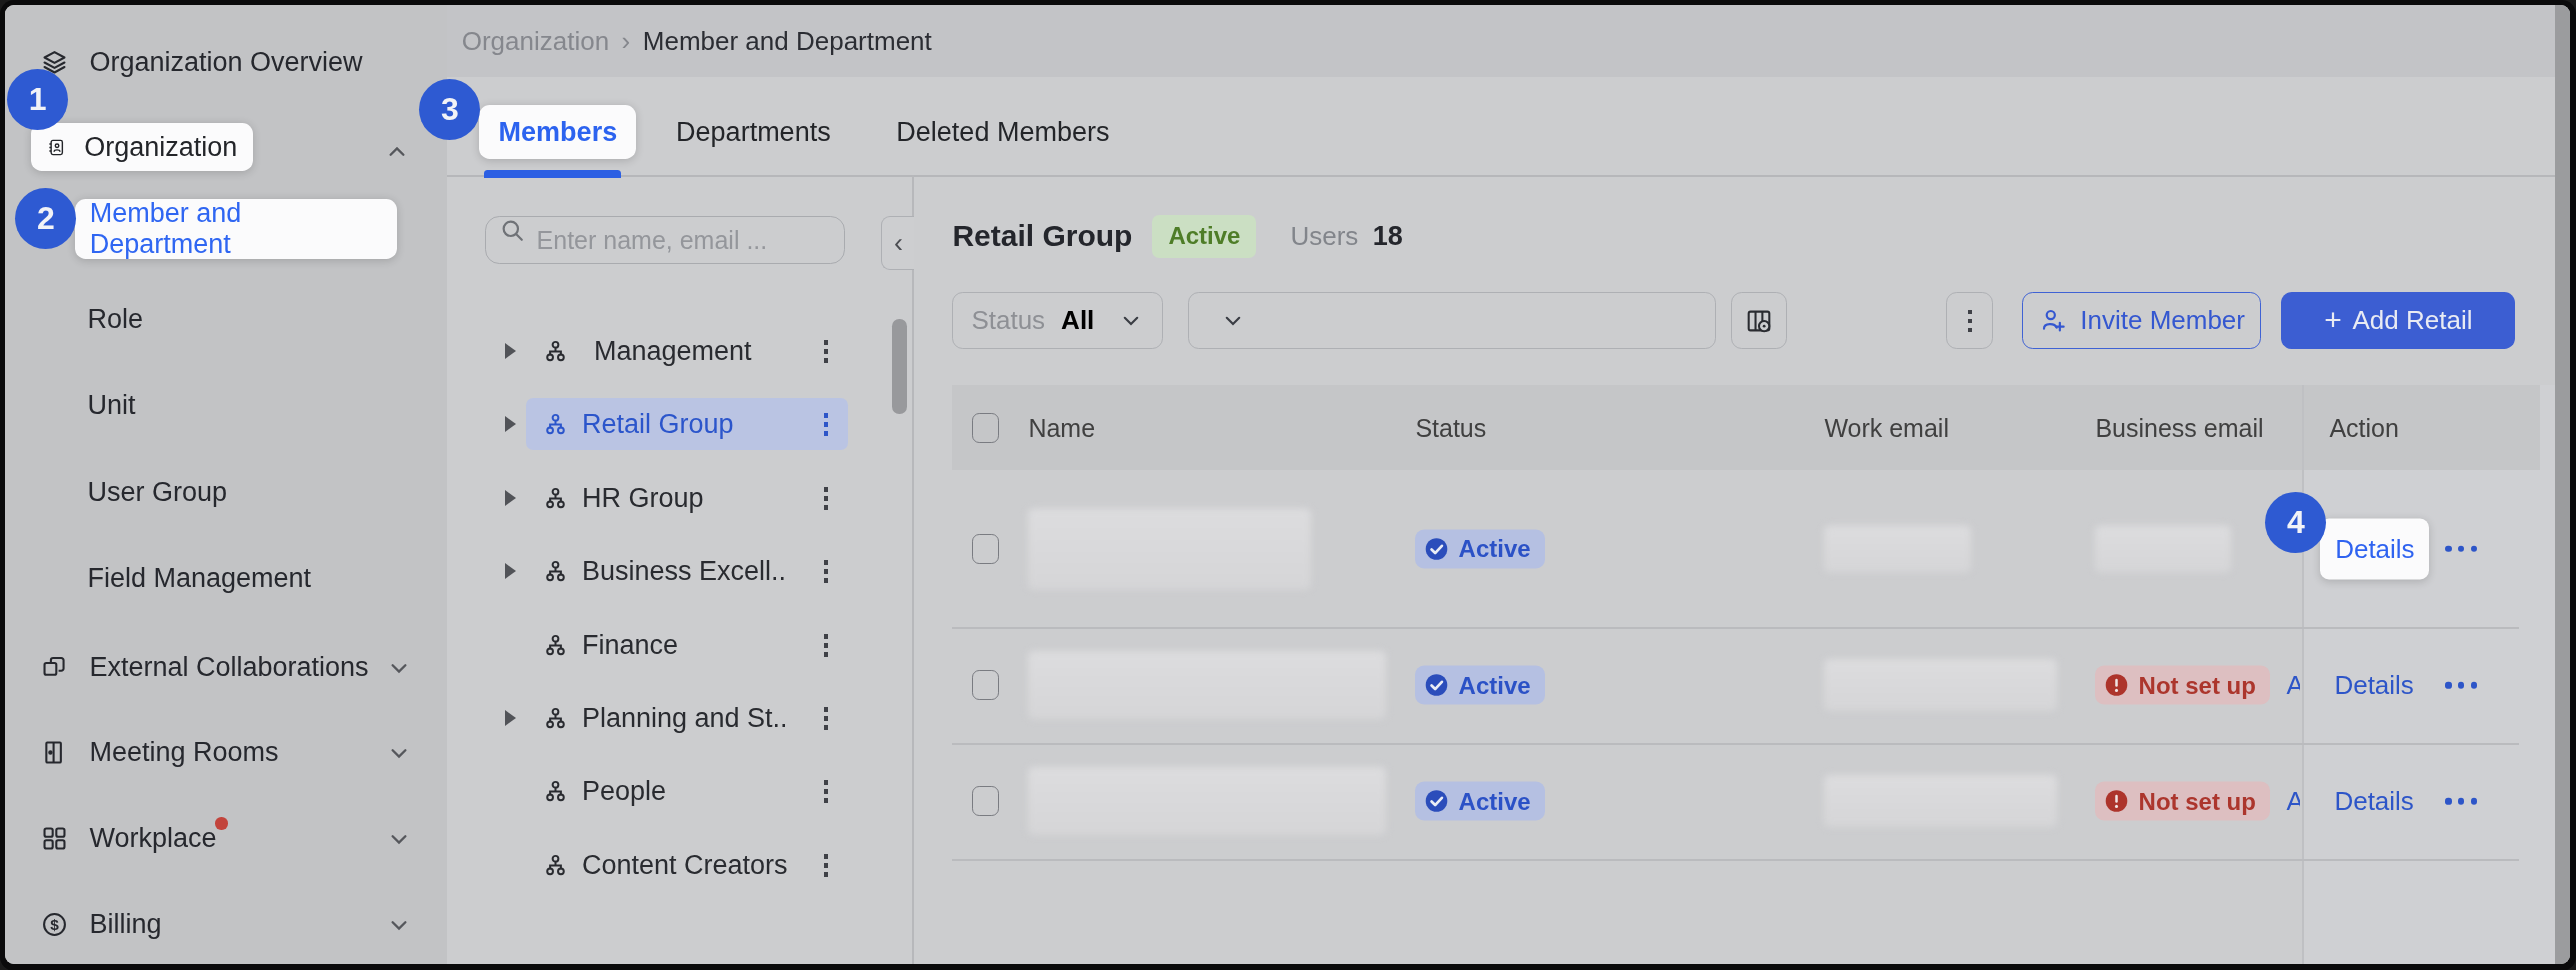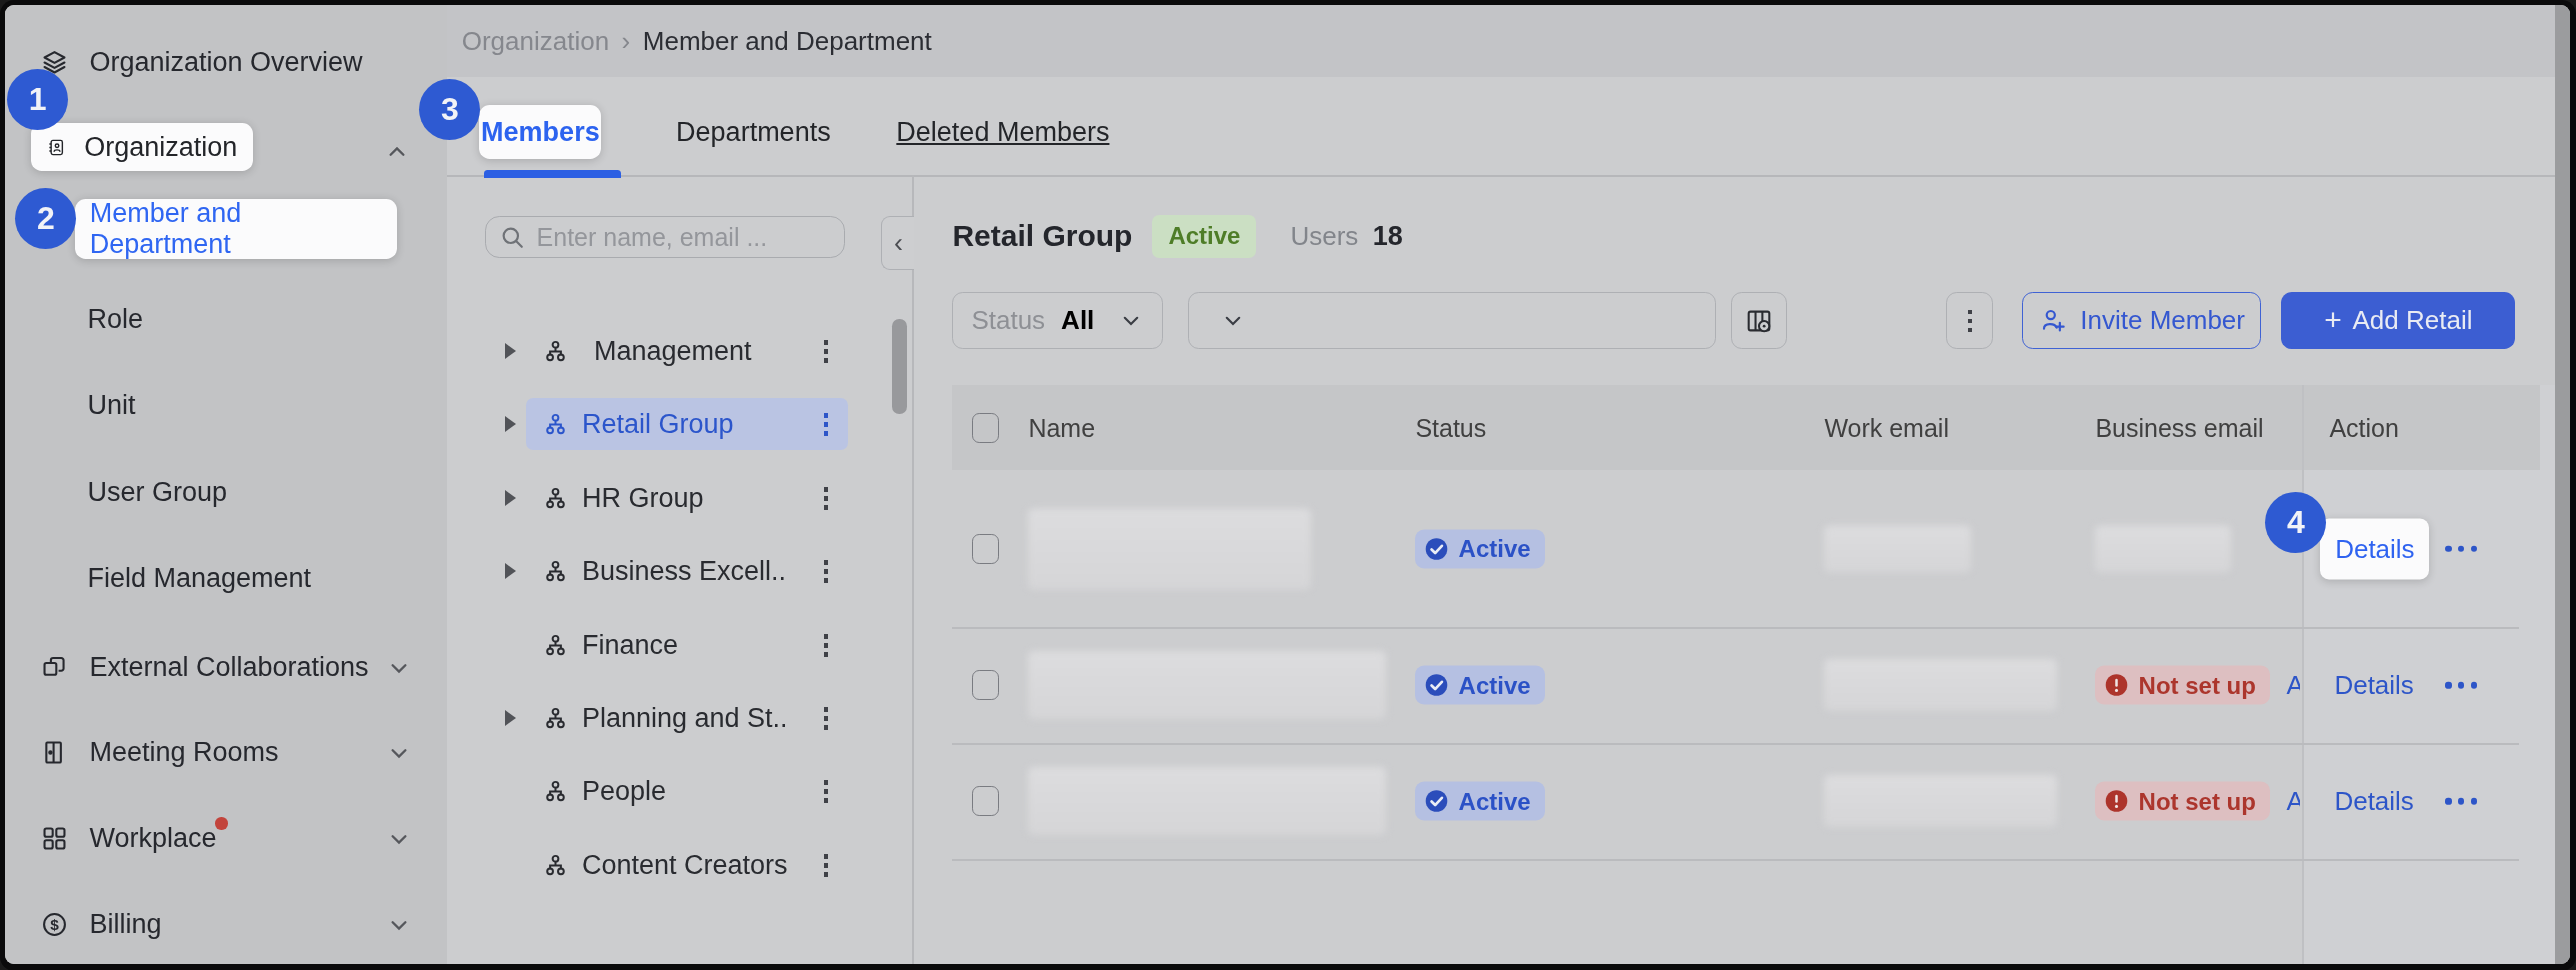--- a/index.html
+++ b/index.html
@@ -36,22 +36,22 @@
   .tab-border { position:absolute; left:442px; top:170px; width:2108px; height:1.8px; background:#b6b7ba; }
   .tab { position:absolute; top:100px; height:54px; display:flex; align-items:center;
          justify-content:center; font-size:27px; color:#232529; cursor:pointer; }
   .tab.active-chip { background:#fbfbfc; border-radius:10.7px; color:#2c63ef; font-weight:700;
                      box-shadow:0 1.8px 9px rgba(0,0,0,.16); z-index:5; }
   .tab-underline { position:absolute; left:479px; top:165px; width:137px; height:7.2px;
                    background:#2c5fe3; border-radius:3.6px 3.6px 0 0; z-index:6; }
 
   
   .tree-divider { position:absolute; left:907px; top:170px; width:1.8px; height:789px; background:#b7b8bb; }
-  .search-box { position:absolute; left:480px; top:211px; width:360px; height:42px;
-                border:1.8px solid #a9abaf; border-radius:14.3px; display:flex; align-items:center;
+  .search-box { position:absolute; left:480px; top:211px; width:360px; height:48px;
+                border:1.8px solid #a9abaf; border-radius:14.3px; display:flex; 
                 padding:0 12.5px; gap:10.7px; background:transparent; }
   .search-box input { border:none; outline:none; background:transparent; font-size:25px;
                       color:#3a3d44; width:269px; font-family:"Liberation Sans", sans-serif; }
   .search-box input::placeholder { color:#94969b; }
   .collapse-btn { position:absolute; left:876px; top:211px; width:33px; height:54px;
                   border:1.8px solid #aeb0b4; border-right:none; border-radius:9px 0 0 9px;
                   background:#cdced0; display:flex; align-items:center; justify-content:center;
                   font-size:27px; color:#4b4d52; cursor:pointer; }
   .v-scroll { position:absolute; left:887px; top:314px; width:14.3px; height:95px;
               border-radius:7.2px; background:#98999c; }
@@ -235,28 +235,28 @@
 
   <div class="crumb-band">
     <div class="crumb">
       <span class="dim">Organization</span>
       <span class="dim">›</span>
       <span class="cur">Member and Department</span>
     </div>
   </div>
 
   <div class="tab-border"></div>
-  <div class="tab active-chip" style="left:474px; width:122px;align-items:center;">
+  <div class="tab active-chip" style="left:474px; width:157px;align-items:center;">
     <span>Members</span>
       </div>
   <div class="tab-underline"></div>
   <div class="tab" style="left:662px; width:172px;">
     <span>Departments</span>
       </div>
-  <div class="tab" style="left:881px; width:233px;text-decoration:underline;">
+  <div class="tab" style="left:881px; width:233px;">
     <span>Deleted Members</span>
       </div>
   <div class="step" style="left:414px; top:74px;">
     <span>3</span>
       </div>
 
   <div class="tree-divider"></div>
 
   <div class="search-box">
     <svg width="27" height="27" viewBox="0 0 32 32" fill="none" stroke="#6f7277" stroke-width="2.6" stroke-linecap="round">

